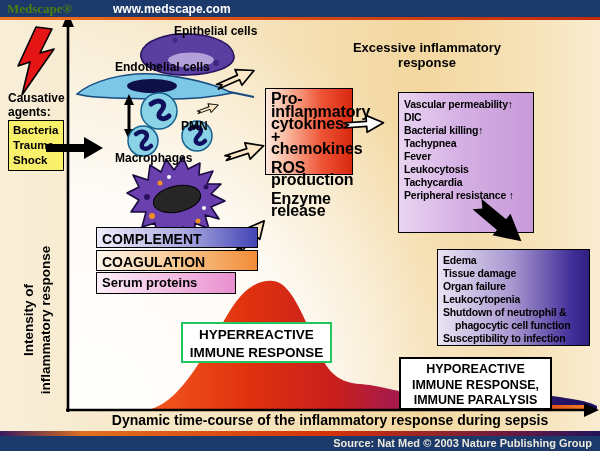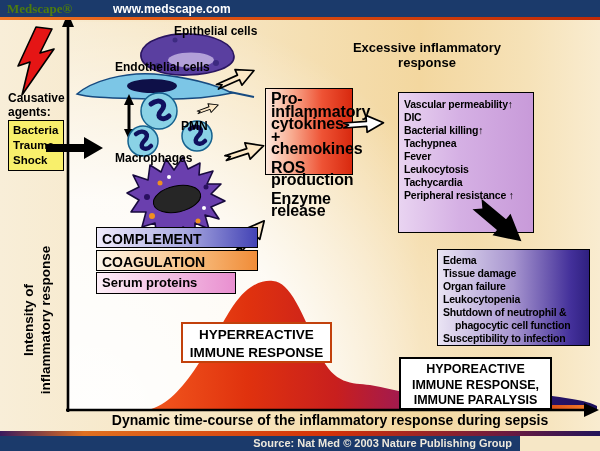--- a/index.html
+++ b/index.html
@@ -6,21 +6,21 @@
   body{font-family:"Liberation Sans", sans-serif;}
   #stage{position:relative;width:600px;height:451px;overflow:hidden;background:#f6e7c6;}
   .abs{position:absolute;}
   .pre{white-space:pre-line;}
   
   #topbar{left:0;top:0;width:600px;height:17px;background:#1b3a6b;color:#fff;}
   #topline{left:0;top:17px;width:600px;height:3px;background:linear-gradient(90deg,#f07828 0%,#e05612 30%,#c22a06 100%);}
   #brand{left:7px;top:1px;font-family:"Liberation Serif",serif;font-weight:bold;font-size:13px;color:#4d7c0f;}
   #siteurl{left:113px;top:2px;font-weight:bold;font-size:12px;color:#fff;}
   #botline{left:0;top:431px;width:600px;height:5px;background:linear-gradient(90deg,#3a1a5e 0%,#e07020 14%,#d43208 55%,#6a1a40 85%,#22145a 100%);}
-  #botbar{left:0;top:436px;width:520px;height:15px;background:#1b3a6b;color:#ece8dc;font-weight:bold;font-size:11px;text-align:right;}
+  #botbar{left:0;top:436px;width:600px;height:15px;background:#1b3a6b;color:#ece8dc;font-weight:bold;font-size:11px;text-align:right;}
   #botbar div{padding:1px 8px 0 0;}
   
   #bggrad{left:0;top:20px;width:600px;height:411px;background:linear-gradient(90deg,#f8eed8 0%,#f6e3bc 42%,#f3d79f 70%,#f6e2b8 88%,#f9ecd0 100%);}
   #plotwhite{left:69px;top:22px;width:520px;height:388px;background:radial-gradient(circle at 6% 100%,rgba(255,255,255,0.96) 0%,rgba(255,255,255,0.85) 34%,rgba(255,255,255,0) 66%);}
   svg.layer{left:0;top:0;width:600px;height:451px;pointer-events:none;}
   
   .bx{border:1.6px solid #000;box-sizing:border-box;font-weight:bold;color:#000;}
   #causative-label{left:8px;top:91px;font-weight:bold;font-size:12px;line-height:14px;color:#000;}
   #yellow-box{left:8px;top:120px;width:56px;height:51px;background:#f8ef6b;padding:2px 0 0 4px;font-size:11.5px;line-height:15px;}
   
@@ -37,21 +37,21 @@
   
   #pro-box{left:265px;top:88px;width:88px;height:87px;background:linear-gradient(90deg,#fdeade 0%,#f8ab90 30%,#ee5335 65%,#d8290f 100%);padding:4px 0 0 5px;font-size:16px;line-height:12.5px;letter-spacing:-0.1px;}
   #pro-box .pl{margin:0 0 6px 0;}
   #excessive{left:338px;top:40px;width:178px;text-align:center;font-weight:bold;font-size:13px;line-height:15px;color:#000;}
   
   #vascular-box{left:398px;top:92px;width:136px;height:141px;background:linear-gradient(90deg,#e9d4f1 0%,#d5b0e4 45%,#c89ad9 100%);padding:5px 15px 0 5px;font-size:10.5px;line-height:13px;letter-spacing:-0.2px;}
   
   #edema-box{left:437px;top:249px;width:153px;height:97px;background:linear-gradient(90deg,#eae4f4 0%,#a795cf 50%,#43309a 88%,#2f2080 100%);padding:4px 0 0 5px;font-size:10.5px;line-height:13px;letter-spacing:-0.2px;}
   #edema-box .ind{padding-left:12px;}
   
-  #hyper-box{left:181px;top:322px;width:151px;height:41px;background:#fff;border:2px solid #c2410c;text-align:center;font-size:13.5px;line-height:18px;padding-top:2px;}
+  #hyper-box{left:181px;top:322px;width:151px;height:41px;background:#fff;border:2px solid #22c55e;text-align:center;font-size:13.5px;line-height:18px;padding-top:2px;}
   #hypo-box{left:399px;top:357px;width:153px;height:53px;background:#fff;border:2px solid #000;text-align:center;font-size:12.5px;line-height:15.5px;padding-top:3px;}
   
   #ylabel{left:-62px;top:302px;width:200px;height:36px;transform:rotate(-90deg);text-align:center;font-weight:bold;font-size:13.5px;line-height:17px;color:#000;}
   #xlabel{left:70px;top:412px;width:520px;text-align:center;font-weight:bold;font-size:14px;color:#000;}
 </style>
 </head>
 <body>
 
 <div id="stage">
 

